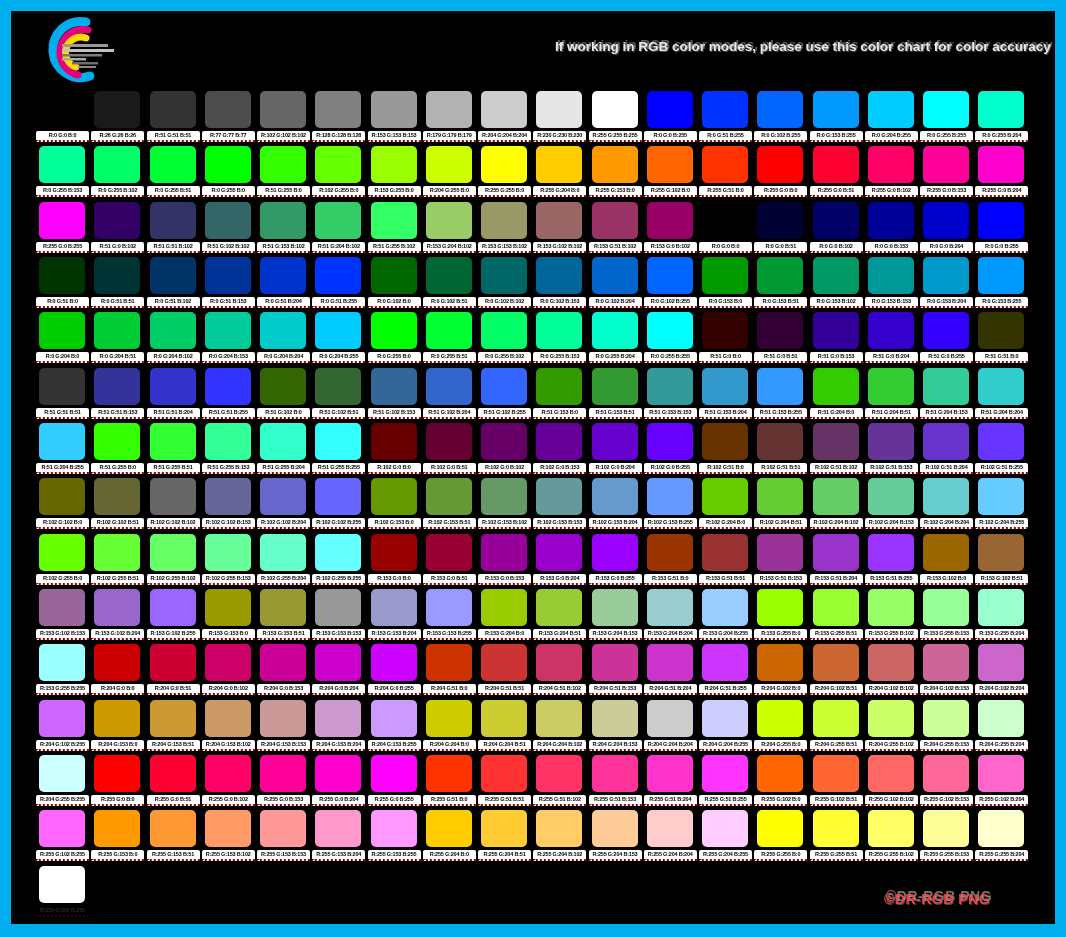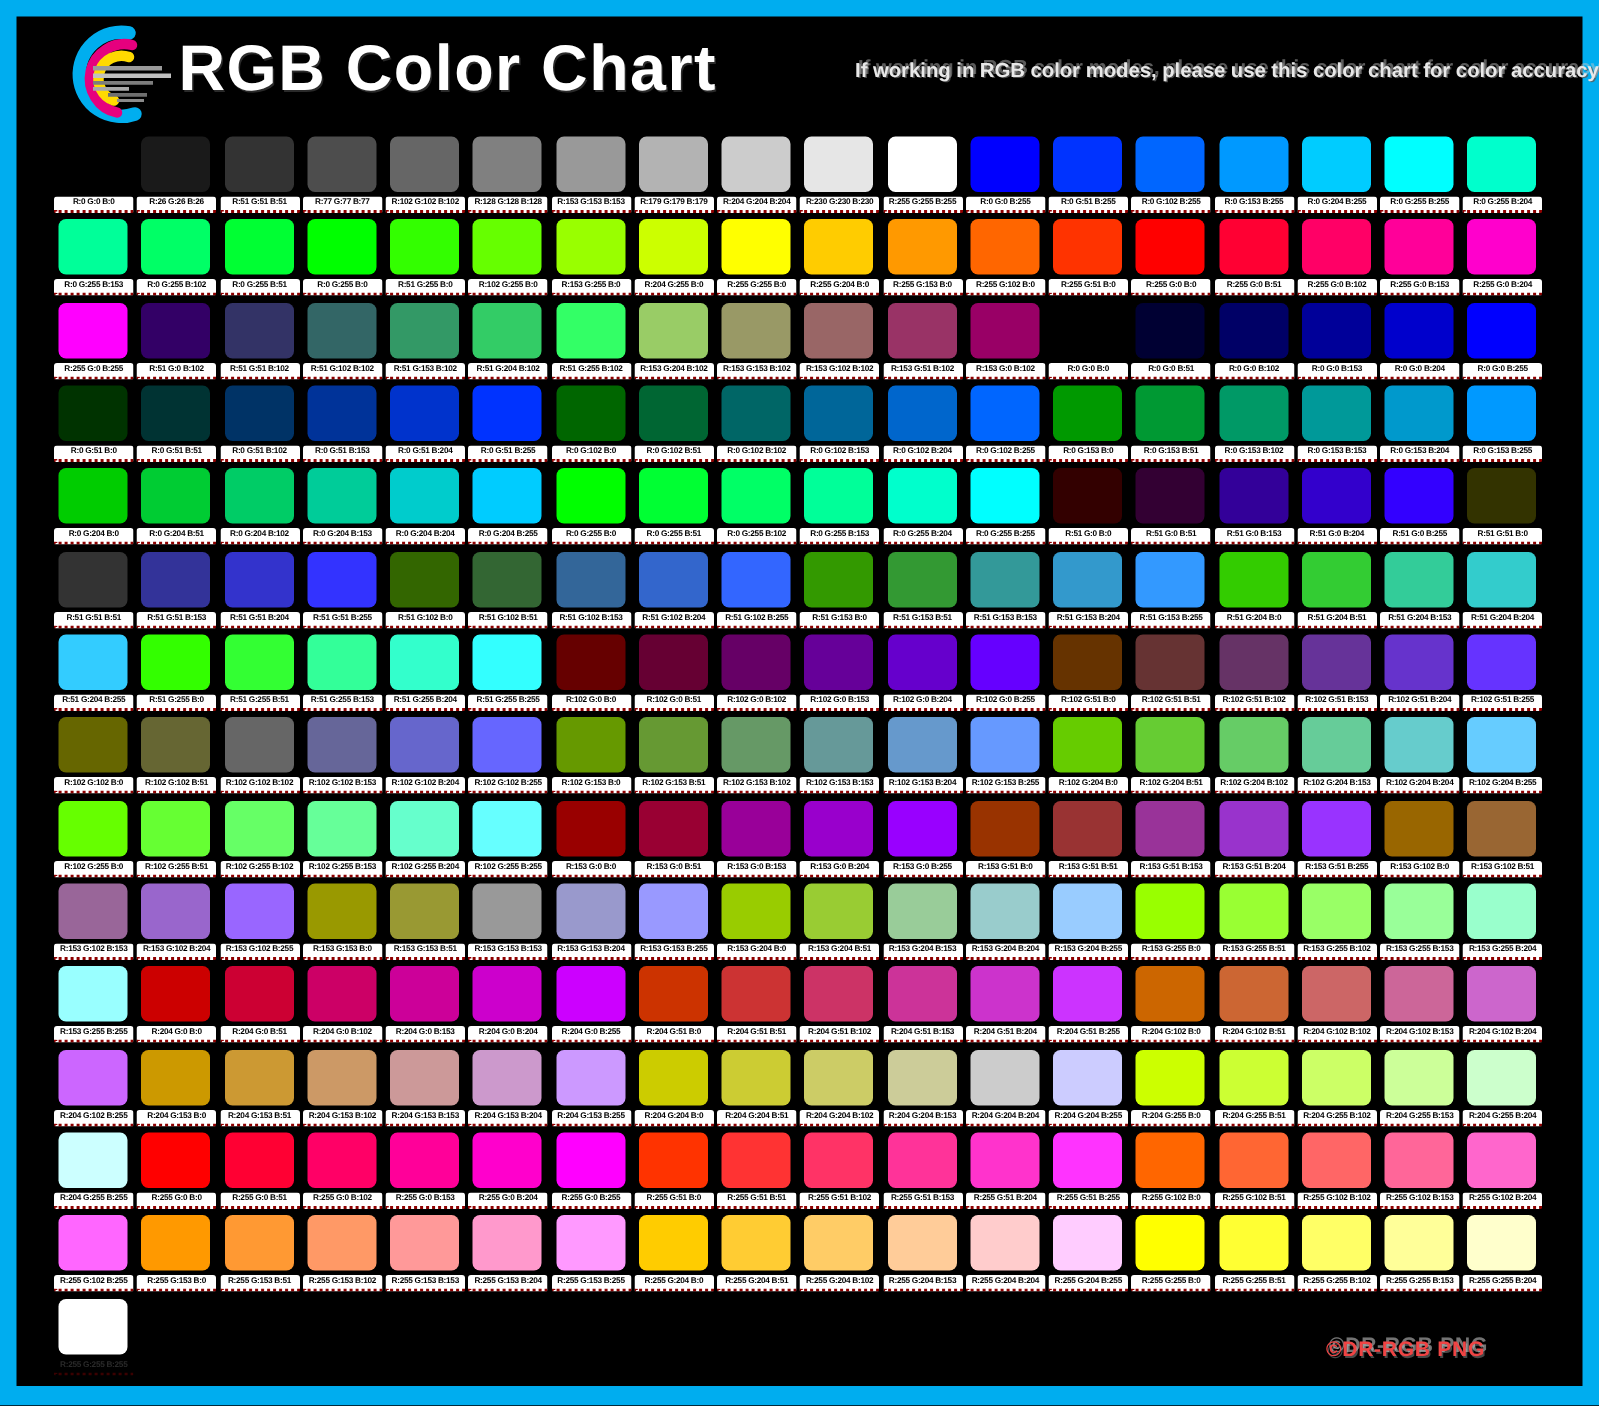--- a/index.html
+++ b/index.html
@@ -4,21 +4,21 @@
 <style>
   html,body{margin:0;padding:0;background:#000;}
   #poster{position:relative;width:1066px;height:937px;background:#00ADEF;overflow:hidden;
           font-family:"Liberation Sans",sans-serif;}
   #canvas{position:absolute;left:11px;top:11px;width:1044px;height:913px;background:#000;}
   
   #logo{position:absolute;left:17px;top:2px;width:100px;height:78px;}
   #title{position:absolute;left:108px;top:11px;width:440px;font-size:43px;font-weight:bold;
          color:#fff;letter-spacing:1px;white-space:nowrap;
          text-shadow:1px 1px 0 #2a2a2a;}
-  #subtitle{position:absolute;left:559px;top:28px;width:492px;font-size:13.5px;font-weight:bold;
+  #subtitle{position:absolute;left:544px;top:28px;width:492px;font-size:13.5px;font-weight:bold;
          color:#e8e8e8;white-space:nowrap;letter-spacing:0px;
          text-shadow:2px -2px 0 rgba(200,200,200,0.45), 1px 1px 0 rgba(90,90,90,0.8);}
   
   #grid{position:absolute;left:24px;top:79px;display:grid;
         grid-template-columns:repeat(18,55.25px);grid-auto-rows:55.35px;}
   .cell{position:relative;width:55.25px;height:55.35px;}
   .sw{position:absolute;left:4px;top:1px;width:46px;height:37px;border-radius:5px;}
   .lbl{position:absolute;left:1px;top:41px;width:53px;height:9px;background:#fff;color:#000;
        font-size:5.5px;font-weight:bold;line-height:9px;text-align:center;white-space:nowrap;
        letter-spacing:-0.2px;border-radius:2px 2px 1px 1px;
@@ -42,21 +42,20 @@
       <g fill="#9a9a9a">
         <rect x="34" y="31" width="46" height="3"></rect>
         <rect x="34" y="36" width="52" height="3" fill="#c0c0c0"></rect>
         <rect x="34" y="41" width="40" height="2.5" fill="#7d7d7d"></rect>
         <rect x="34" y="45" width="24" height="2.5" fill="#a8a8a8"></rect>
         <rect x="44" y="49" width="26" height="2.5" fill="#6f6f6f"></rect>
         <rect x="50" y="53" width="18" height="2" fill="#8b8b8b"></rect>
       </g>
     </svg>
 
-    <div id="title">RGB Color Chart</div>
     <div id="subtitle">If working in RGB color modes, please use this color chart for color accuracy</div>
 
     <div id="grid">
         <div class="cell">
           <div class="sw" style="background: rgb(0, 0, 0);"></div>
           <div class="lbl">R:0 G:0 B:0</div>
         </div>
         <div class="cell">
           <div class="sw" style="background: rgb(26, 26, 26);"></div>
           <div class="lbl">R:26 G:26 B:26</div>

